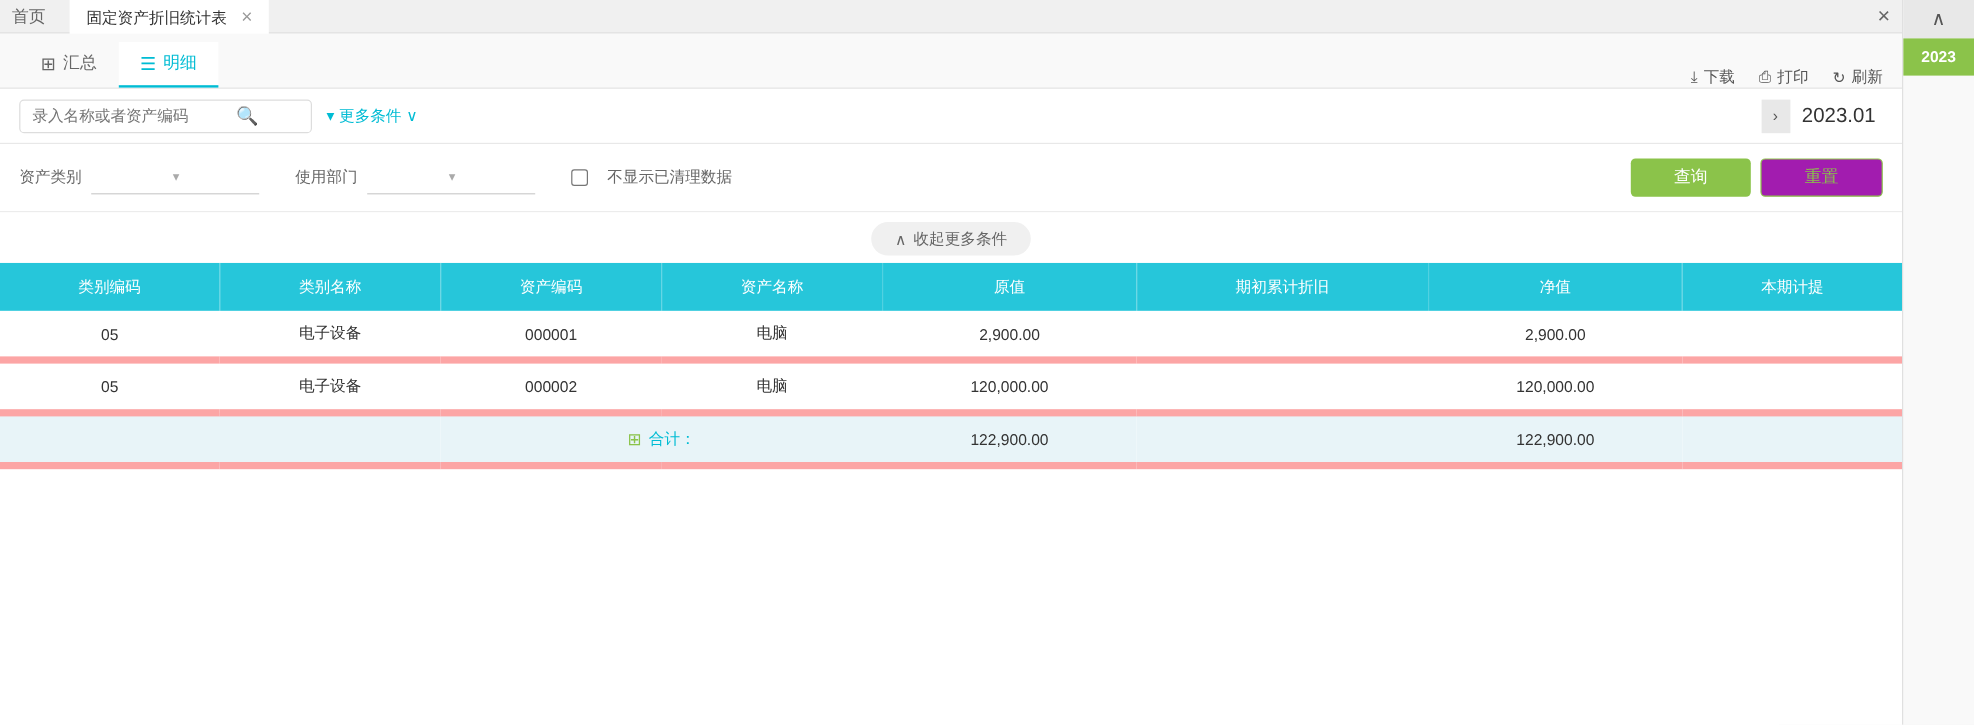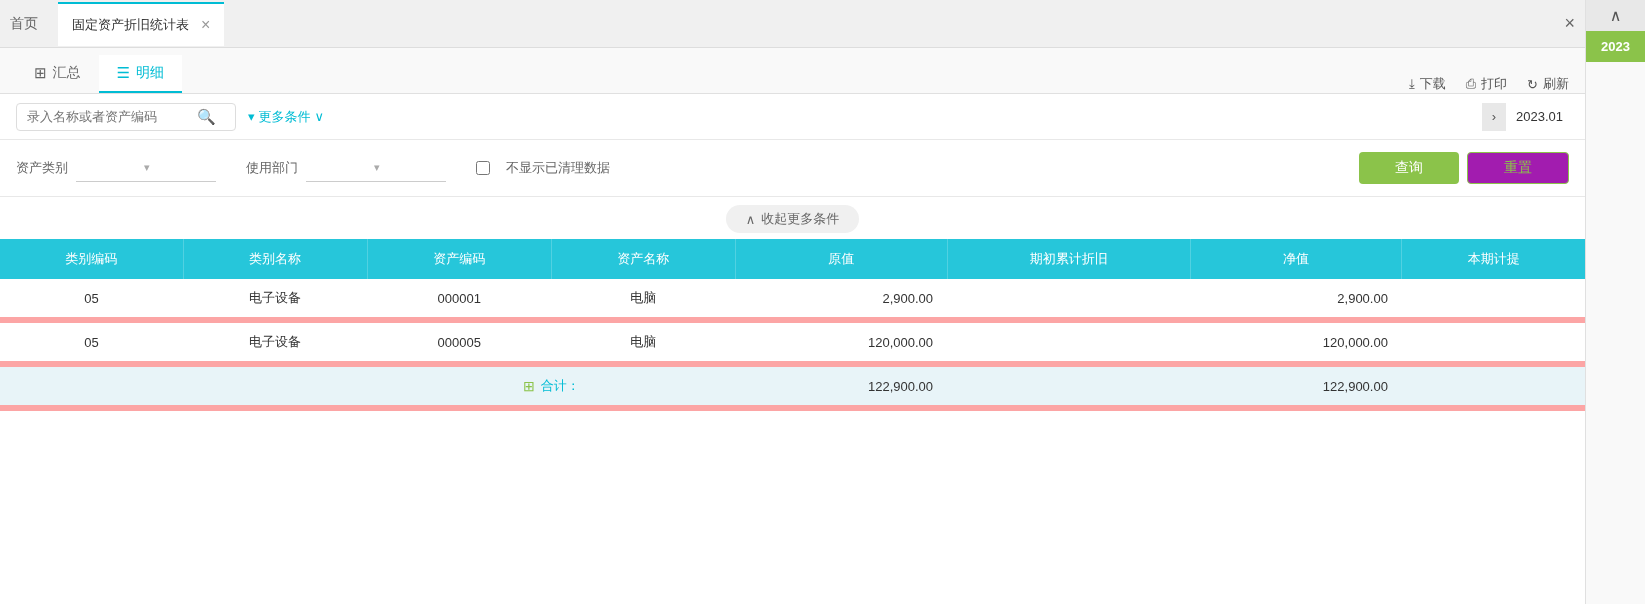--- a/index.html
+++ b/index.html
@@ -23,21 +23,21 @@
       height: 604px;
       overflow: hidden;
     }
 
     
     .top-nav {
       display: flex;
       align-items: center;
       background: #f0f0f0;
       border-bottom: 1px solid #ddd;
-      height: 48px;
+      height: 28px;
       padding: 0 10px;
       gap: 20px;
     }
     .nav-home {
       color: #666;
       font-size: 14px;
       cursor: pointer;
     }
     .nav-tab {
       display: flex;
@@ -118,21 +118,21 @@
       padding: 8px 16px;
       gap: 12px;
       height: 46px;
     }
     .search-input-wrap {
       display: flex;
       align-items: center;
       border: 1px solid #ddd;
       border-radius: 4px;
       padding: 4px 10px;
-      width: 220px;
+      width: 244px;
       background: #fff;
     }
     .search-input-wrap input {
       border: none;
       outline: none;
       font-size: 13px;
       color: #999;
       width: 170px;
       background: transparent;
     }
@@ -163,21 +163,21 @@
       width: 24px;
       height: 28px;
       cursor: pointer;
       display: flex;
       align-items: center;
       justify-content: center;
       font-size: 13px;
       color: #555;
     }
     .date-nav-value {
-      font-size: 13px;
+      font-size: 17px;
       color: #333;
       padding: 0 6px;
     }
 
     
     .filter-panel {
       background: #fff;
       border-bottom: 1px solid #e8e8e8;
       padding: 12px 16px 0 16px;
     }
@@ -298,21 +298,21 @@
     tbody tr {
       border-bottom: 6px solid #fca5a5;
       margin-left: 36px;
     }
     tbody td {
       padding: 10px 14px;
       font-size: 13px;
       color: #333;
       text-align: center;
     }
-    tbody td.number { text-align: right; }
+    tbody td.number { text-align: center; }
     .total-row {
       background: #e8f4f8;
     }
     .total-row td {
       font-size: 13px;
       color: #333;
     }
     .total-label {
       display: flex;
       align-items: center;
@@ -475,21 +475,21 @@
     <td>000001</td>
     <td>电脑</td>
     <td class="number">2,900.00</td>
     <td class="number"></td>
     <td class="number">2,900.00</td>
     <td class="number"></td>
   </tr>
           <tr>
     <td>05</td>
     <td>电子设备</td>
-    <td>000005</td>
+    <td>000002</td>
     <td>电脑</td>
     <td class="number">120,000.00</td>
     <td class="number"></td>
     <td class="number">120,000.00</td>
     <td class="number"></td>
   </tr>
           <tr class="total-row">
   <td colspan="2"></td>
   <td colspan="2">
     <div class="total-label">

